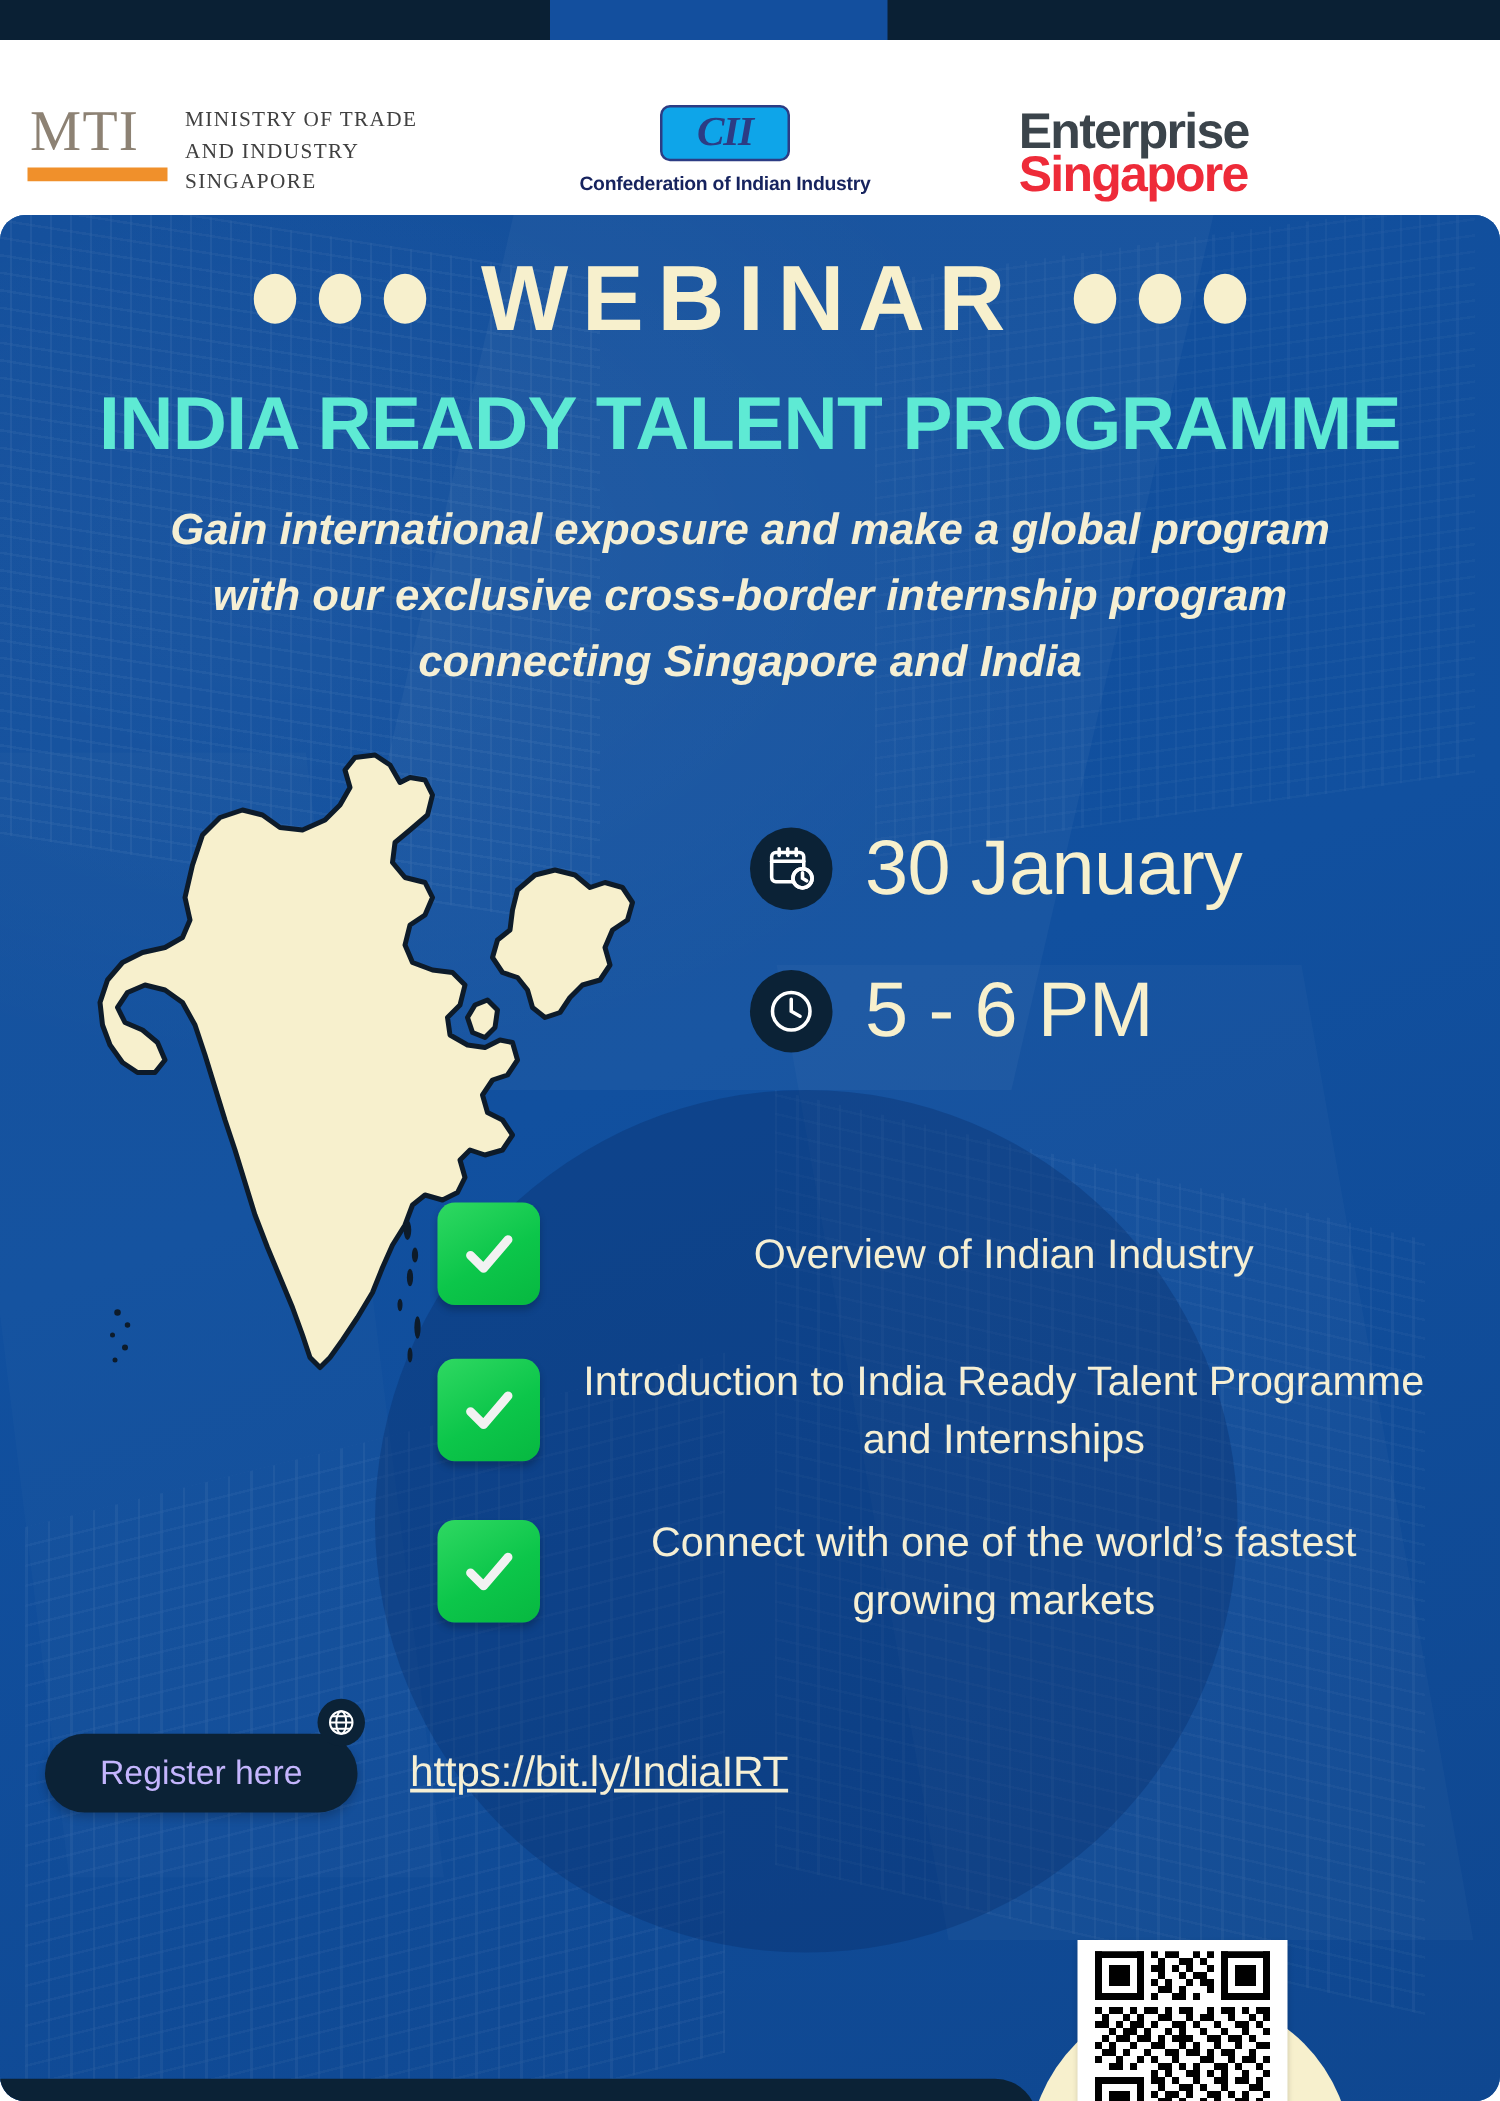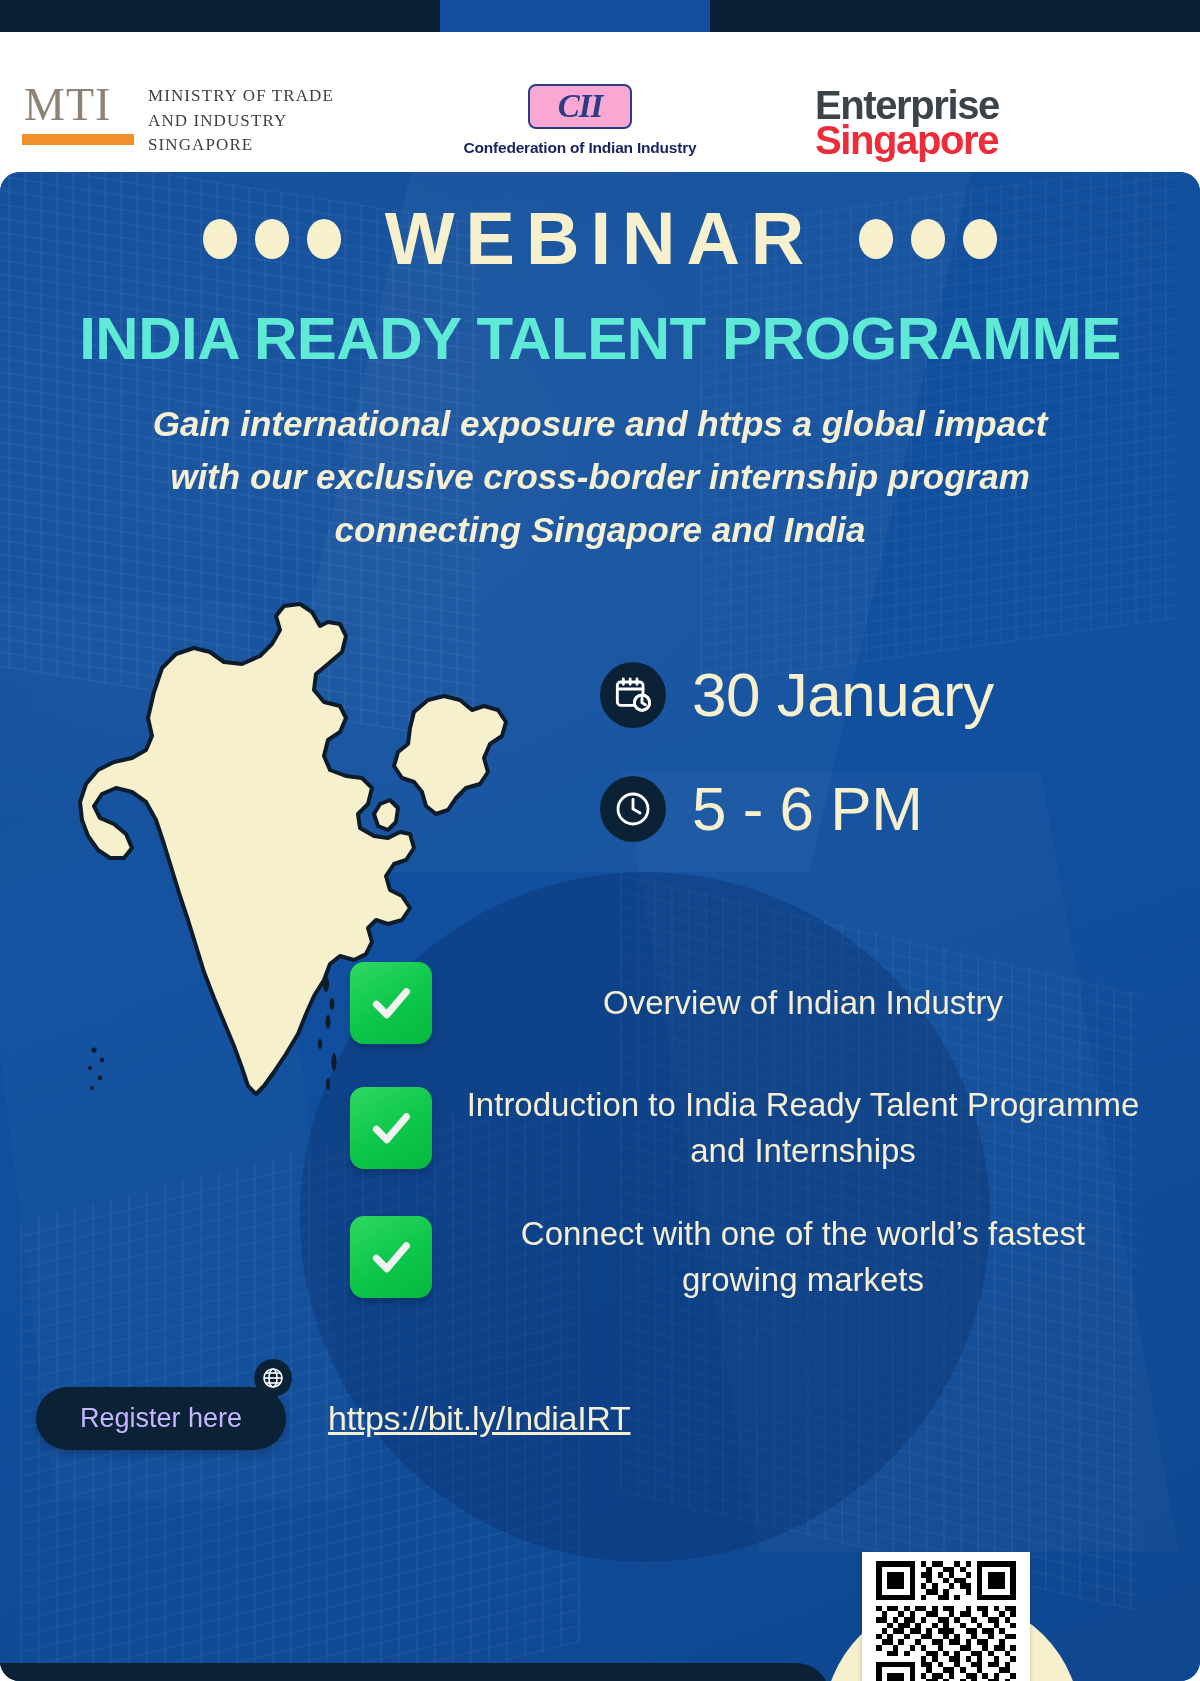--- a/index.html
+++ b/index.html
@@ -45,21 +45,21 @@
   .mti-words {
     margin-left:14px; padding-top:2px;
     font-family:"Liberation Serif", serif;
     color:#404040; font-size:17px; letter-spacing:1.1px; line-height:1.45;
   }
 
   
   .cii { position:absolute; left:430px; top:52px; width:300px; text-align:center; }
   .cii-box {
     display:inline-block; border:2px solid #2c3c84; border-radius:8px;
-    padding:3px 28px; background:#f9a8d4;
+    padding:3px 28px; background:#0ea5e9;
   }
   .cii-text {
     font-family:"Liberation Serif", serif; font-style:italic; font-weight:bold;
     font-size:33px; color:#2c3c84; letter-spacing:-1px; line-height:1.05;
   }
   .cii-caption {
     margin-top:10px; font-size:15.5px; font-weight:bold;
     color:#16235e; letter-spacing:-0.2px;
   }
 
@@ -277,21 +277,21 @@
       <div class="dots">
         <span class="dot"></span>
         <span class="dot"></span>
         <span class="dot"></span>
       </div>
     </div>
 
     <div class="prog-title">INDIA READY TALENT PROGRAMME</div>
 
     <div class="tagline">
-      <div>Gain international exposure and https a global impact</div>
+      <div>Gain international exposure and make a global program</div>
       <div>with our exclusive cross-border internship program</div>
       <div>connecting Singapore and India</div>
     </div>
 
     <div class="map-wrap">
       <svg viewBox="0 0 520 560" xmlns="http://www.w3.org/2000/svg">
         <g fill="#f7f0cd" stroke="#0d1b2a" stroke-width="4" stroke-linejoin="round">
           <path d="M126,140 L134,116 L148,102 L166,96 L182,100 L196,110 L214,112
                    L232,104 L244,92 L252,78 L248,64 L256,54 L272,52 L284,60
                    L292,74 L300,70 L312,72 L318,84 L314,100 L300,112 L288,122

